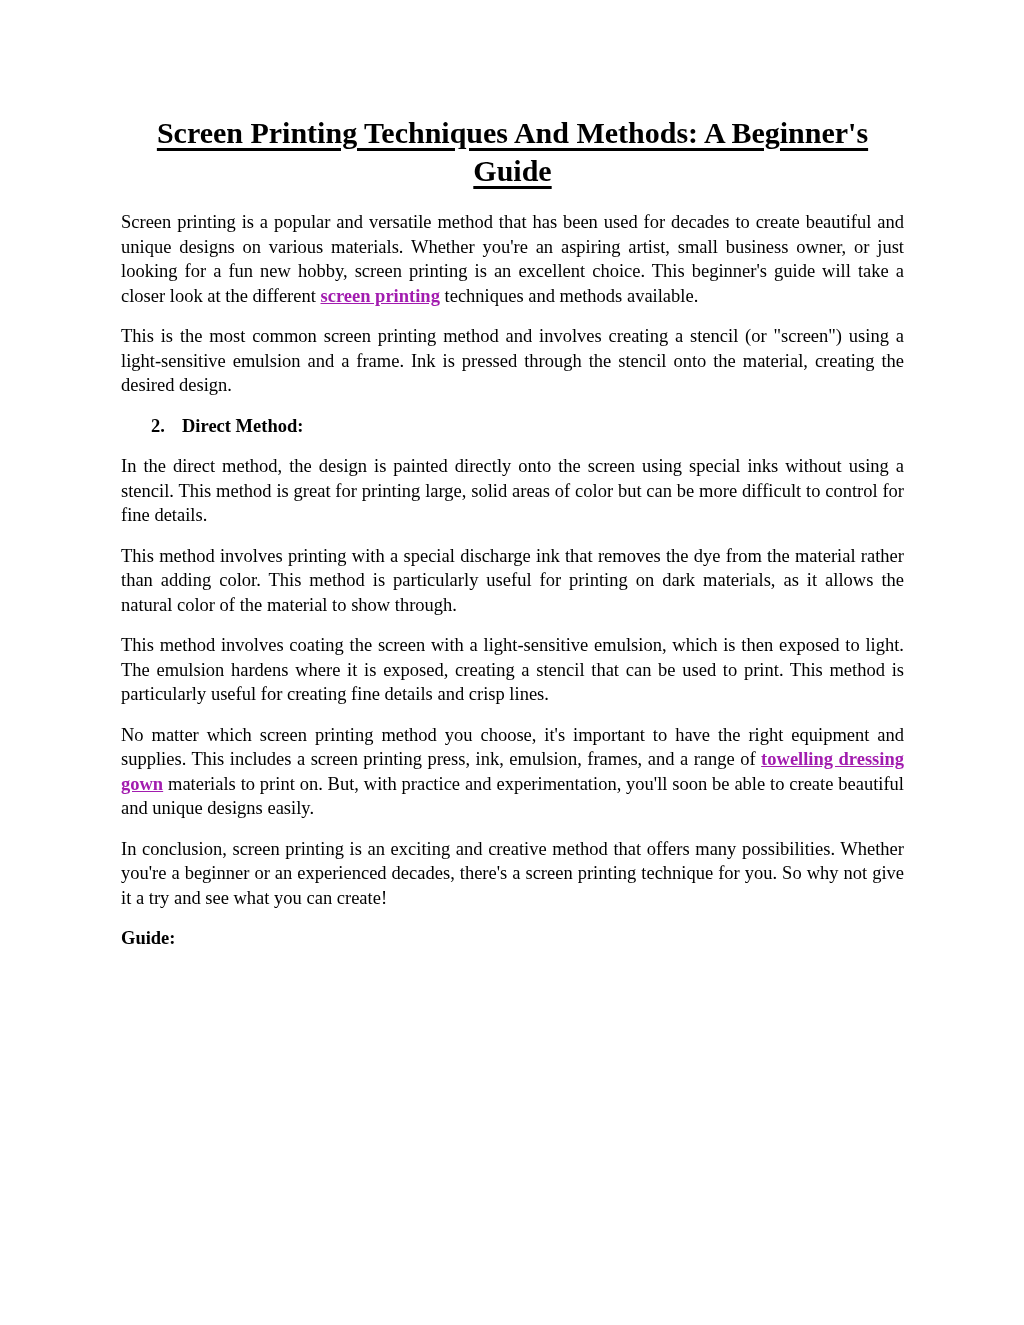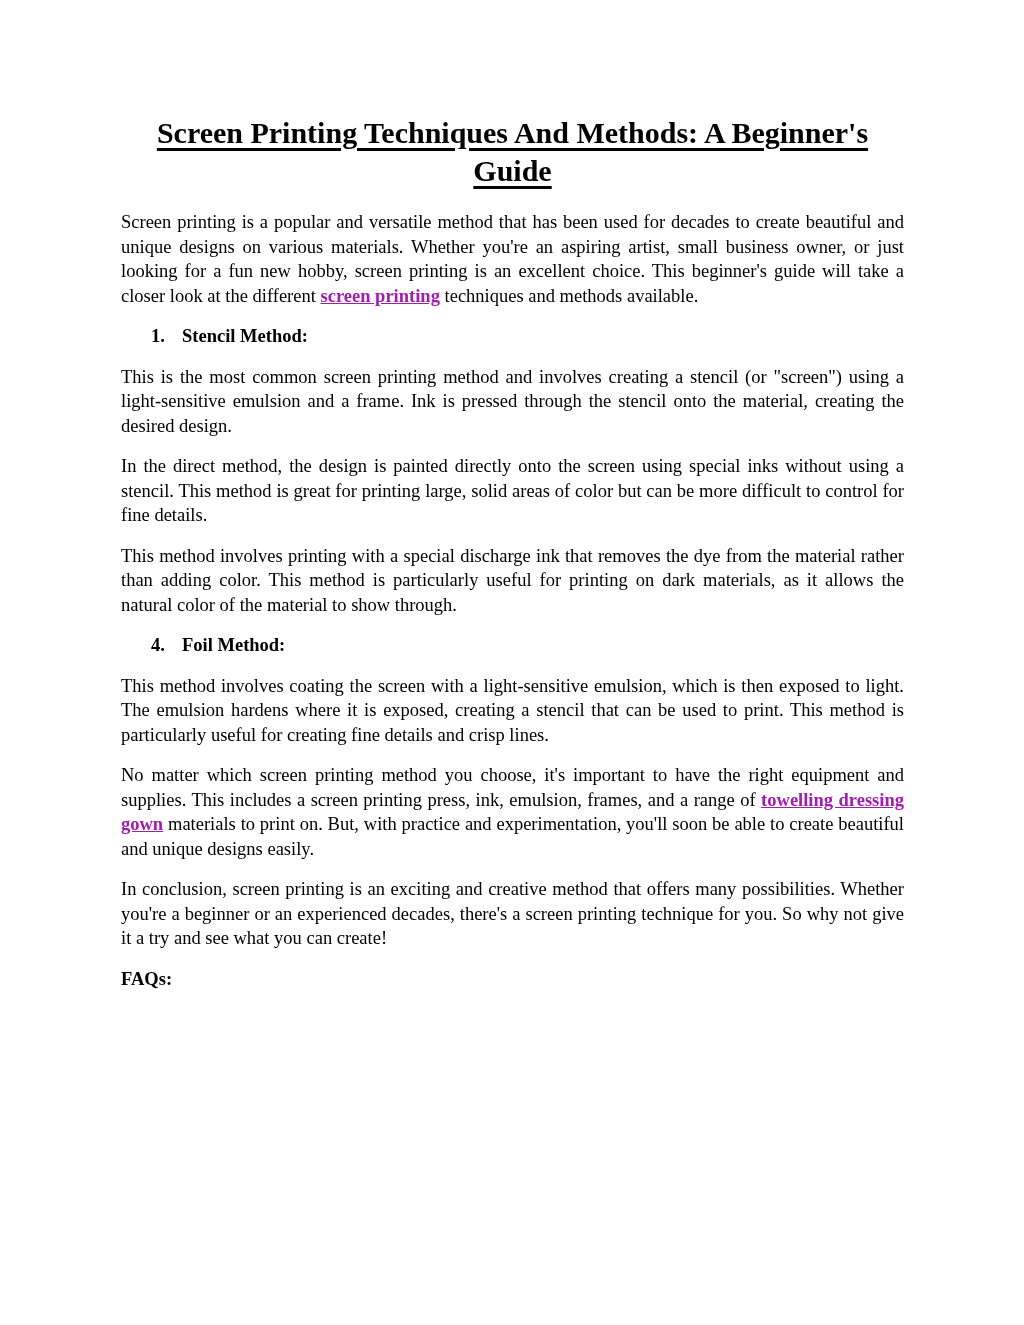--- a/index.html
+++ b/index.html
@@ -56,34 +56,31 @@
 </style>
 </head>
 <body>
 
 <div class="page">
 
   <h1 class="doc-title">Screen Printing Techniques And Methods: A Beginner's Guide</h1>
 
   <p class="para"><span>Screen printing is a popular and versatile method that has been used for decades to create beautiful and unique designs on various materials. Whether you're an aspiring artist, small business owner, or just looking for a fun new hobby, screen printing is an excellent choice. This beginner's guide will take a closer look at the different </span><a href="#" class="doc-link">screen printing</a><span> techniques and methods available.</span></p>
 
-  <div class="list-heading">
-    <span class="num">1.</span><span>Stencil Method:</span>
-  </div>
   <p class="para">This is the most common screen printing method and involves creating a stencil (or "screen") using a light-sensitive emulsion and a frame. Ink is pressed through the stencil onto the material, creating the desired design.</p>
 
+  <div class="list-heading">
+    <span class="num">2.</span><span>Direct Method:</span>
+  </div>
   <p class="para">In the direct method, the design is painted directly onto the screen using special inks without using a stencil. This method is great for printing large, solid areas of color but can be more difficult to control for fine details.</p>
 
   <p class="para">This method involves printing with a special discharge ink that removes the dye from the material rather than adding color. This method is particularly useful for printing on dark materials, as it allows the natural color of the material to show through.</p>
 
-  <div class="list-heading">
-    <span class="num">4.</span><span>Foil Method:</span>
-  </div>
 
   <p class="para">This method involves coating the screen with a light-sensitive emulsion, which is then exposed to light. The emulsion hardens where it is exposed, creating a stencil that can be used to print. This method is particularly useful for creating fine details and crisp lines.</p>
 
   <p class="para"><span>No matter which screen printing method you choose, it's important to have the right equipment and supplies. This includes a screen printing press, ink, emulsion, frames, and a range of </span><a href="#" class="doc-link">towelling dressing gown</a><span> materials to print on. But, with practice and experimentation, you'll soon be able to create beautiful and unique designs easily.</span></p>
 
   <p class="para">In conclusion, screen printing is an exciting and creative method that offers many possibilities. Whether you're a beginner or an experienced decades, there's a screen printing technique for you. So why not give it a try and see what you can create!</p>
 
-  <div class="faqs-heading">FAQs:</div>
+  <div class="faqs-heading">Guide:</div>
 
 </div>
 
 </body></html>

